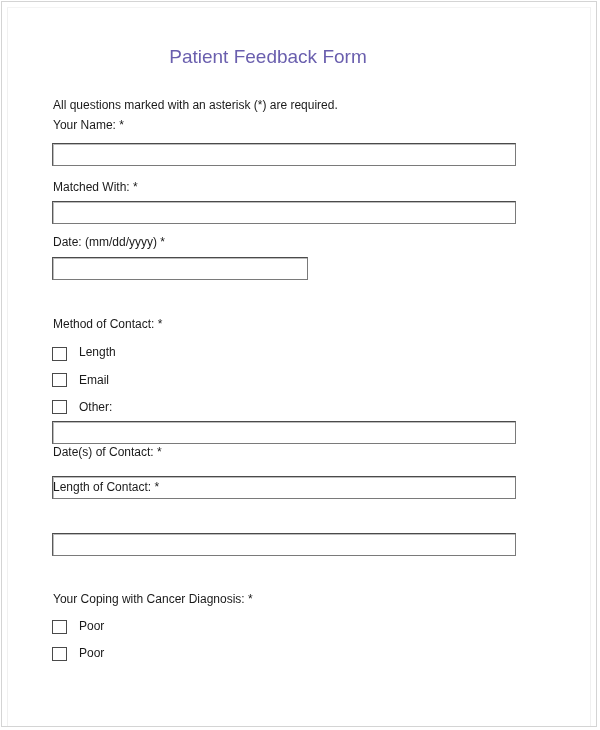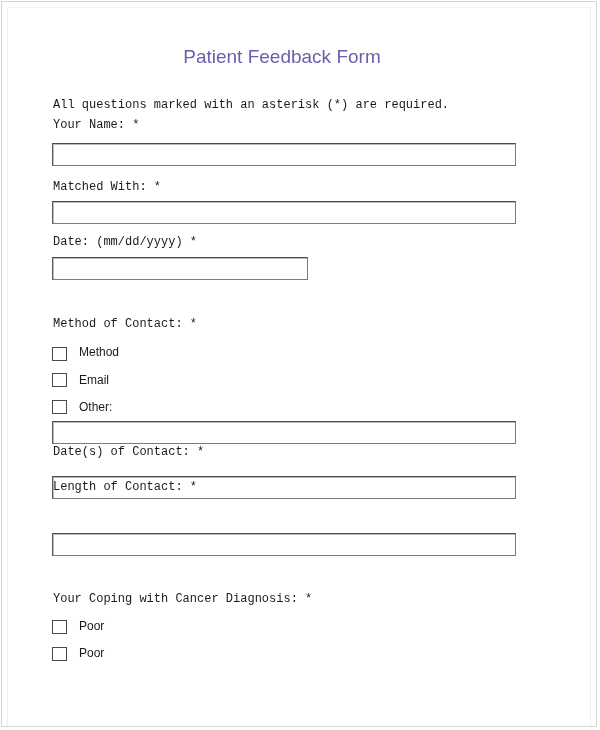--- a/index.html
+++ b/index.html
@@ -3,22 +3,22 @@
   <meta charset="utf-8">
   <style>
     html, body { margin: 0; padding: 0; background: #ffffff; }
     body { width: 600px; height: 730px; position: relative; overflow: hidden;
            font-family: "Liberation Sans", sans-serif; color: #1a1a1a; }
     .frame { position: absolute; left: 1px; top: 1px; width: 596px; height: 726px;
              border: 1px solid #d4d4d4; box-sizing: border-box; }
     .frame-inner { position: absolute; left: 5px; top: 5px; right: 5px; bottom: 0;
                    border-left: 1px solid #f0f0f0; border-right: 1px solid #f0f0f0; border-top: 1px solid #f4f4f4; }
     .title { position: absolute; left: 0; width: 536px; top: 46px; text-align: center;
-             font-size: 19px; color: #6a5fae; padding-left: 14px; }
-    .txt { position: absolute; left: 53px; font-size: 12px; color: #1a1a1a; white-space: nowrap; font-family: Liberation Mono, monospace; }
+             font-size: 19px; color: #6a5fae; }
+    .txt { position: absolute; left: 53px; font-size: 12px; color: #1a1a1a; white-space: nowrap; }
     .field { position: absolute; left: 52px; height: 23px; box-sizing: border-box;
              border: 1px solid #5a5a5a; border-right-color: #7a7a7a; border-bottom-color: #7a7a7a;
              border-top-color: #4a4a4a; background: #fff; box-shadow: inset 1px 1px 0 #bcbcbc; }
     .field.wide { width: 464px; }
     .field.short { width: 256px; }
     .cb { position: absolute; left: 52px; width: 15px; height: 14px; box-sizing: border-box;
           border: 1px solid #4a4a4a; background: #fff; }
     .cb-label { position: absolute; left: 79px; font-size: 12px; color: #1a1a1a; white-space: nowrap; }
   </style>
 </head>
@@ -37,21 +37,21 @@
 
 <div class="txt" style="top:180px">Matched With: *</div>
 <div class="field wide" style="top:201px"></div>
 
 <div class="txt" style="top:235px">Date: (mm/dd/yyyy) *</div>
 <div class="field short" style="top:257px"></div>
 
 <div class="txt" style="top:317px">Method of Contact: *</div>
 
 <div class="cb" style="top:347px"></div>
-<div class="cb-label" style="top:345px">Method</div>
+<div class="cb-label" style="top:345px">Length</div>
 
 <div class="cb" style="top:373px"></div>
 <div class="cb-label" style="top:373px">Email</div>
 
 <div class="cb" style="top:400px"></div>
 <div class="cb-label" style="top:400px">Other:</div>
 <div class="field wide" style="top:421px"></div>
 
 <div class="txt" style="top:445px">Date(s) of Contact: *</div>
 <div class="field wide" style="top:476px"></div>

